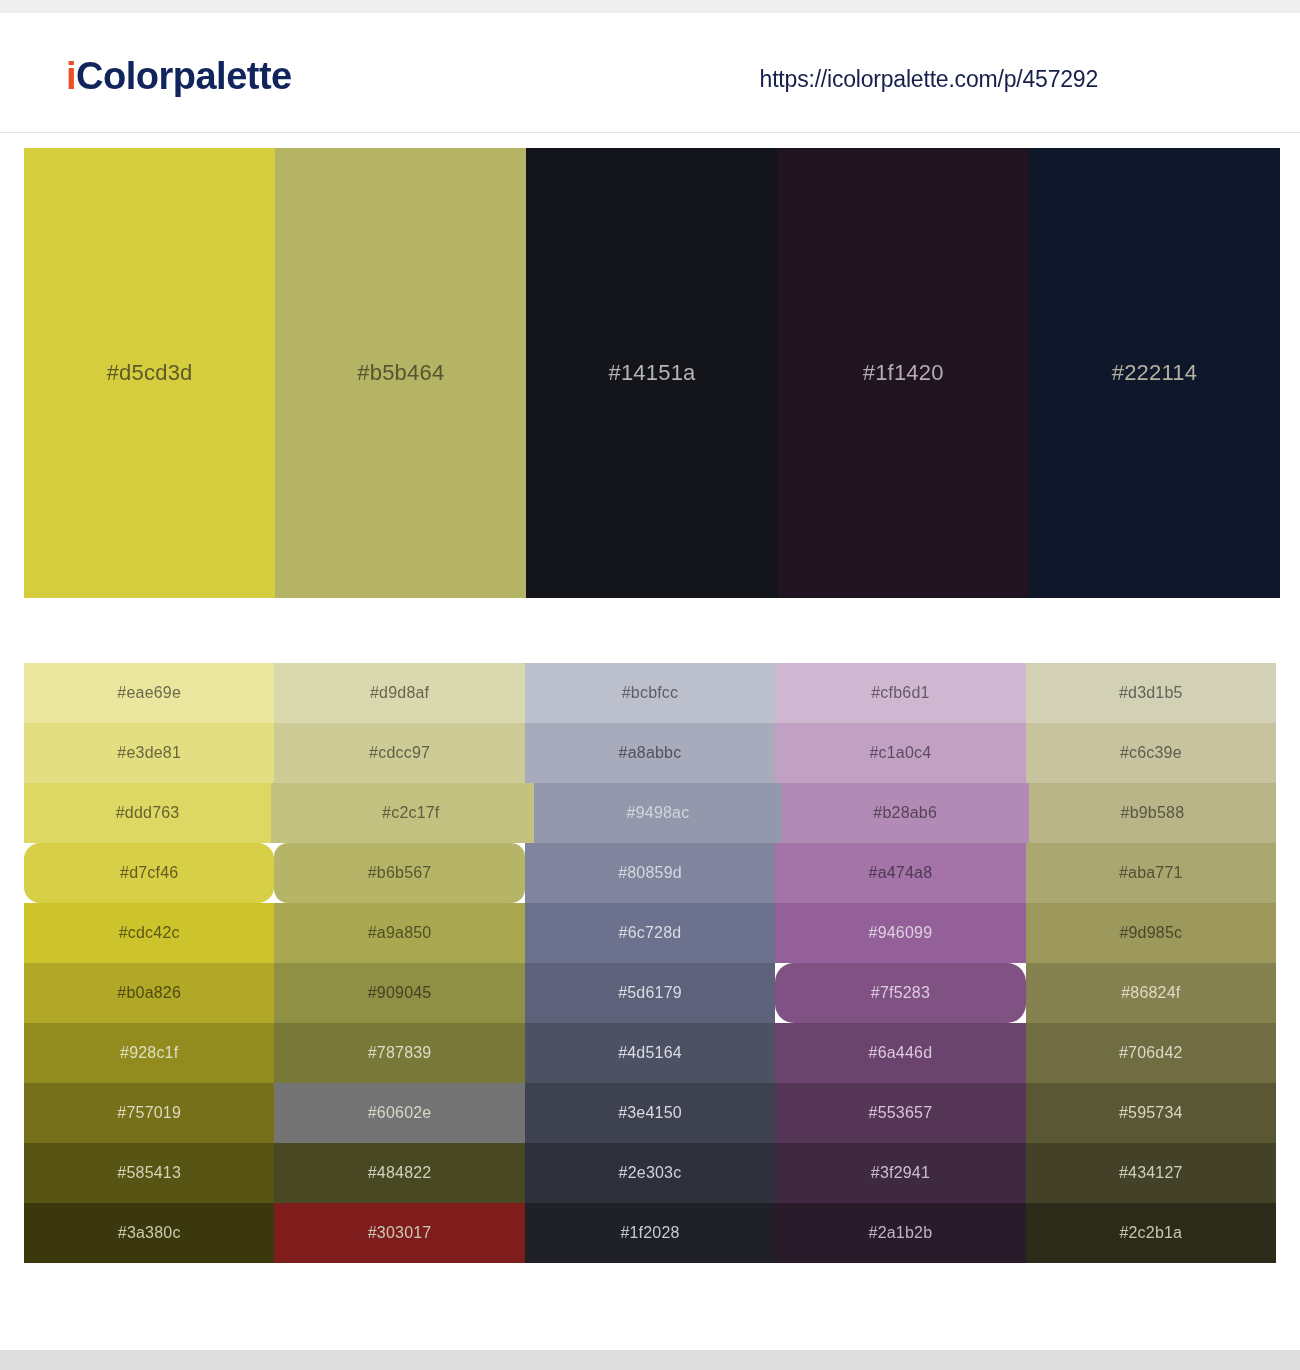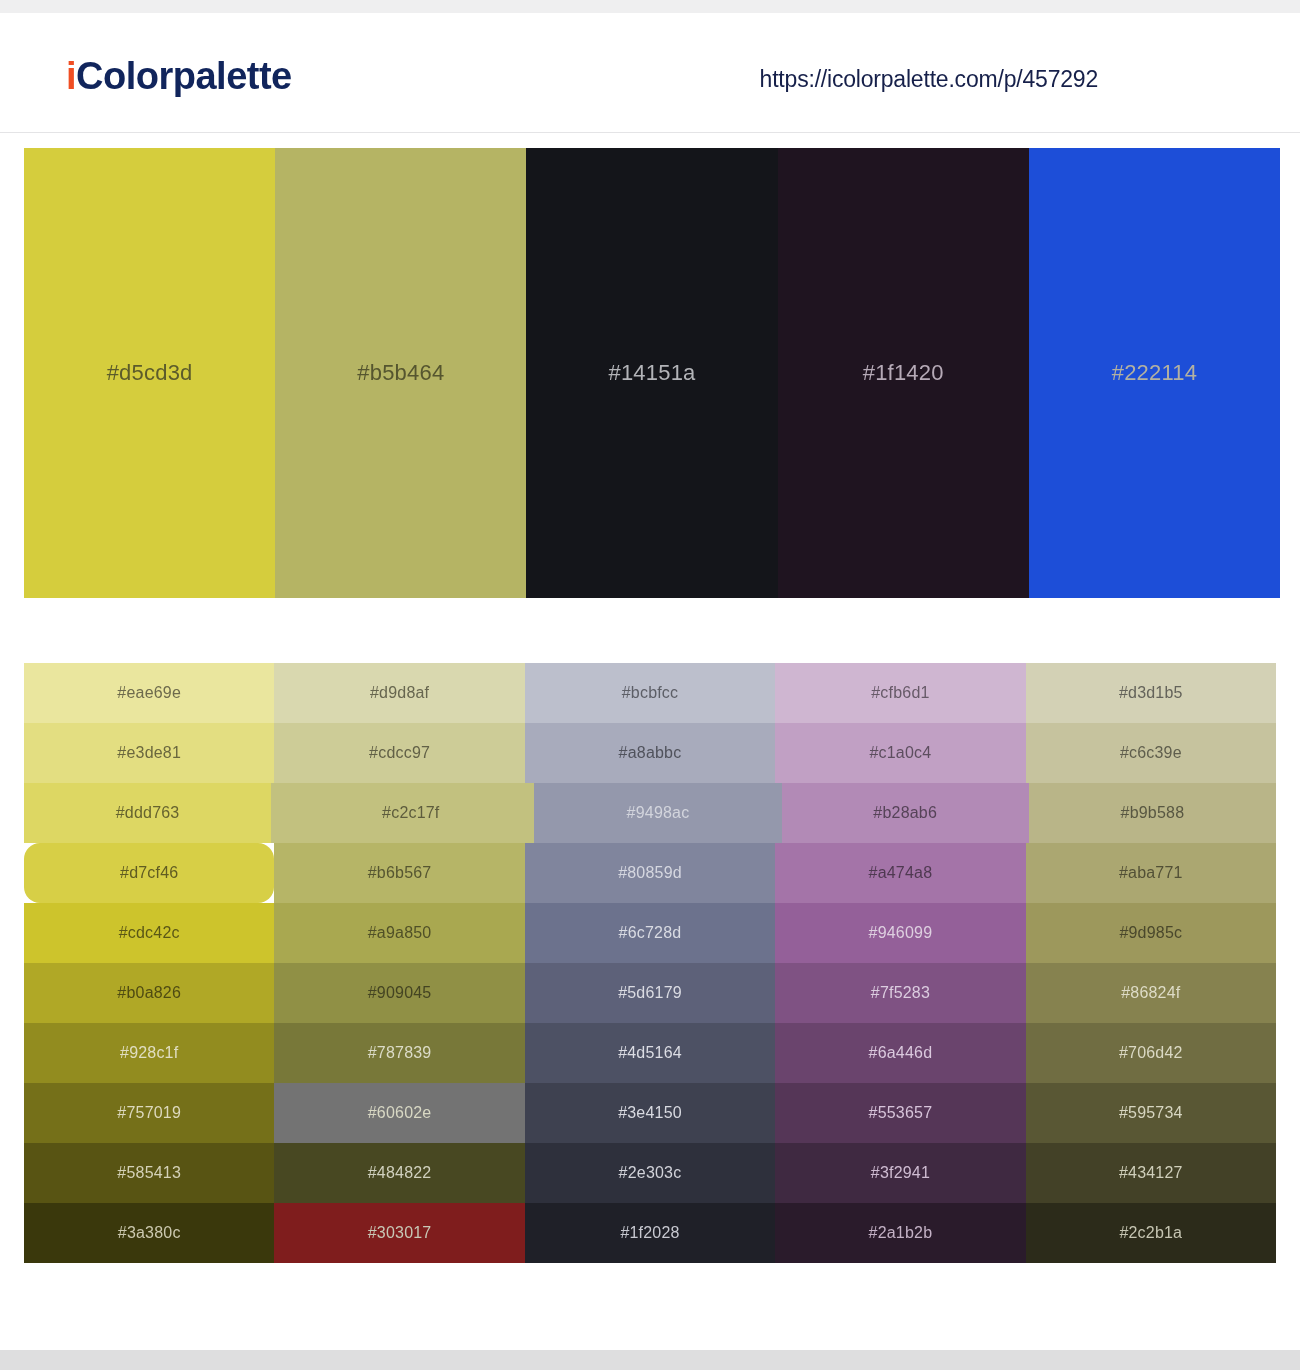--- a/index.html
+++ b/index.html
@@ -131,21 +131,21 @@
   </div>
   <div class="palette-swatch" style="background: rgb(181, 180, 100);">
     <span class="hex" style="color: rgb(85, 85, 47);">#b5b464</span>
   </div>
   <div class="palette-swatch" style="background: rgb(20, 21, 26);">
     <span class="hex" style="color: rgb(179, 180, 184);">#14151a</span>
   </div>
   <div class="palette-swatch" style="background: rgb(31, 20, 32);">
     <span class="hex" style="color: rgb(182, 170, 183);">#1f1420</span>
   </div>
-  <div class="palette-swatch" style="background: #1d4ed8;">
+  <div class="palette-swatch" style="background: #0f172a;">
     <span class="hex" style="color: rgb(179, 177, 161);">#222114</span>
   </div>
 </div>
 
 <div class="shades-grid">
     <div class="shade-row">
       <div class="shade-cell" style="background: rgb(234, 230, 158); color: rgb(109, 106, 76);">
         <span>#eae69e</span>
       </div>
       <div class="shade-cell" style="background: rgb(217, 216, 175); color: rgb(103, 102, 79);">
@@ -192,21 +192,21 @@
         <span>#b28ab6</span>
       </div>
       <div class="shade-cell" style="background: rgb(185, 181, 136); color: rgb(88, 87, 66);">
         <span>#b9b588</span>
       </div>
     </div>
     <div class="shade-row">
       <div class="shade-cell" style="background: rgb(215, 207, 70); color: rgb(96, 92, 34); border-radius: 16px;">
         <span>#d7cf46</span>
       </div>
-      <div class="shade-cell" style="background: rgb(182, 181, 103); color: rgb(86, 86, 49);">
+      <div class="shade-cell" style="background: rgb(182, 181, 103); color: rgb(86, 86, 49); border-radius: 14px;">
         <span>#b6b567</span>
       </div>
       <div class="shade-cell" style="background: rgb(128, 133, 157); color: rgb(213, 215, 224);">
         <span>#80859d</span>
       </div>
       <div class="shade-cell" style="background: rgb(164, 116, 168); color: rgb(79, 57, 81);">
         <span>#a474a8</span>
       </div>
       <div class="shade-cell" style="background: rgb(171, 167, 113); color: rgb(82, 80, 54);">
         <span>#aba771</span>
@@ -232,21 +232,21 @@
     <div class="shade-row">
       <div class="shade-cell" style="background: rgb(176, 168, 38); color: rgb(79, 75, 18);">
         <span>#b0a826</span>
       </div>
       <div class="shade-cell" style="background: rgb(144, 144, 69); color: rgb(68, 68, 34);">
         <span>#909045</span>
       </div>
       <div class="shade-cell" style="background: rgb(93, 97, 121); color: rgb(219, 220, 227);">
         <span>#5d6179</span>
       </div>
-      <div class="shade-cell" style="background: rgb(127, 82, 131); color: rgb(220, 205, 224);">
+      <div class="shade-cell" style="background: rgb(127, 82, 131); color: rgb(220, 205, 224); border-radius: 19px;">
         <span>#7f5283</span>
       </div>
       <div class="shade-cell" style="background: rgb(134, 130, 79); color: rgb(222, 220, 199);">
         <span>#86824f</span>
       </div>
     </div>
     <div class="shade-row">
       <div class="shade-cell" style="background: rgb(146, 140, 31); color: rgb(224, 222, 194);">
         <span>#928c1f</span>
       </div>

